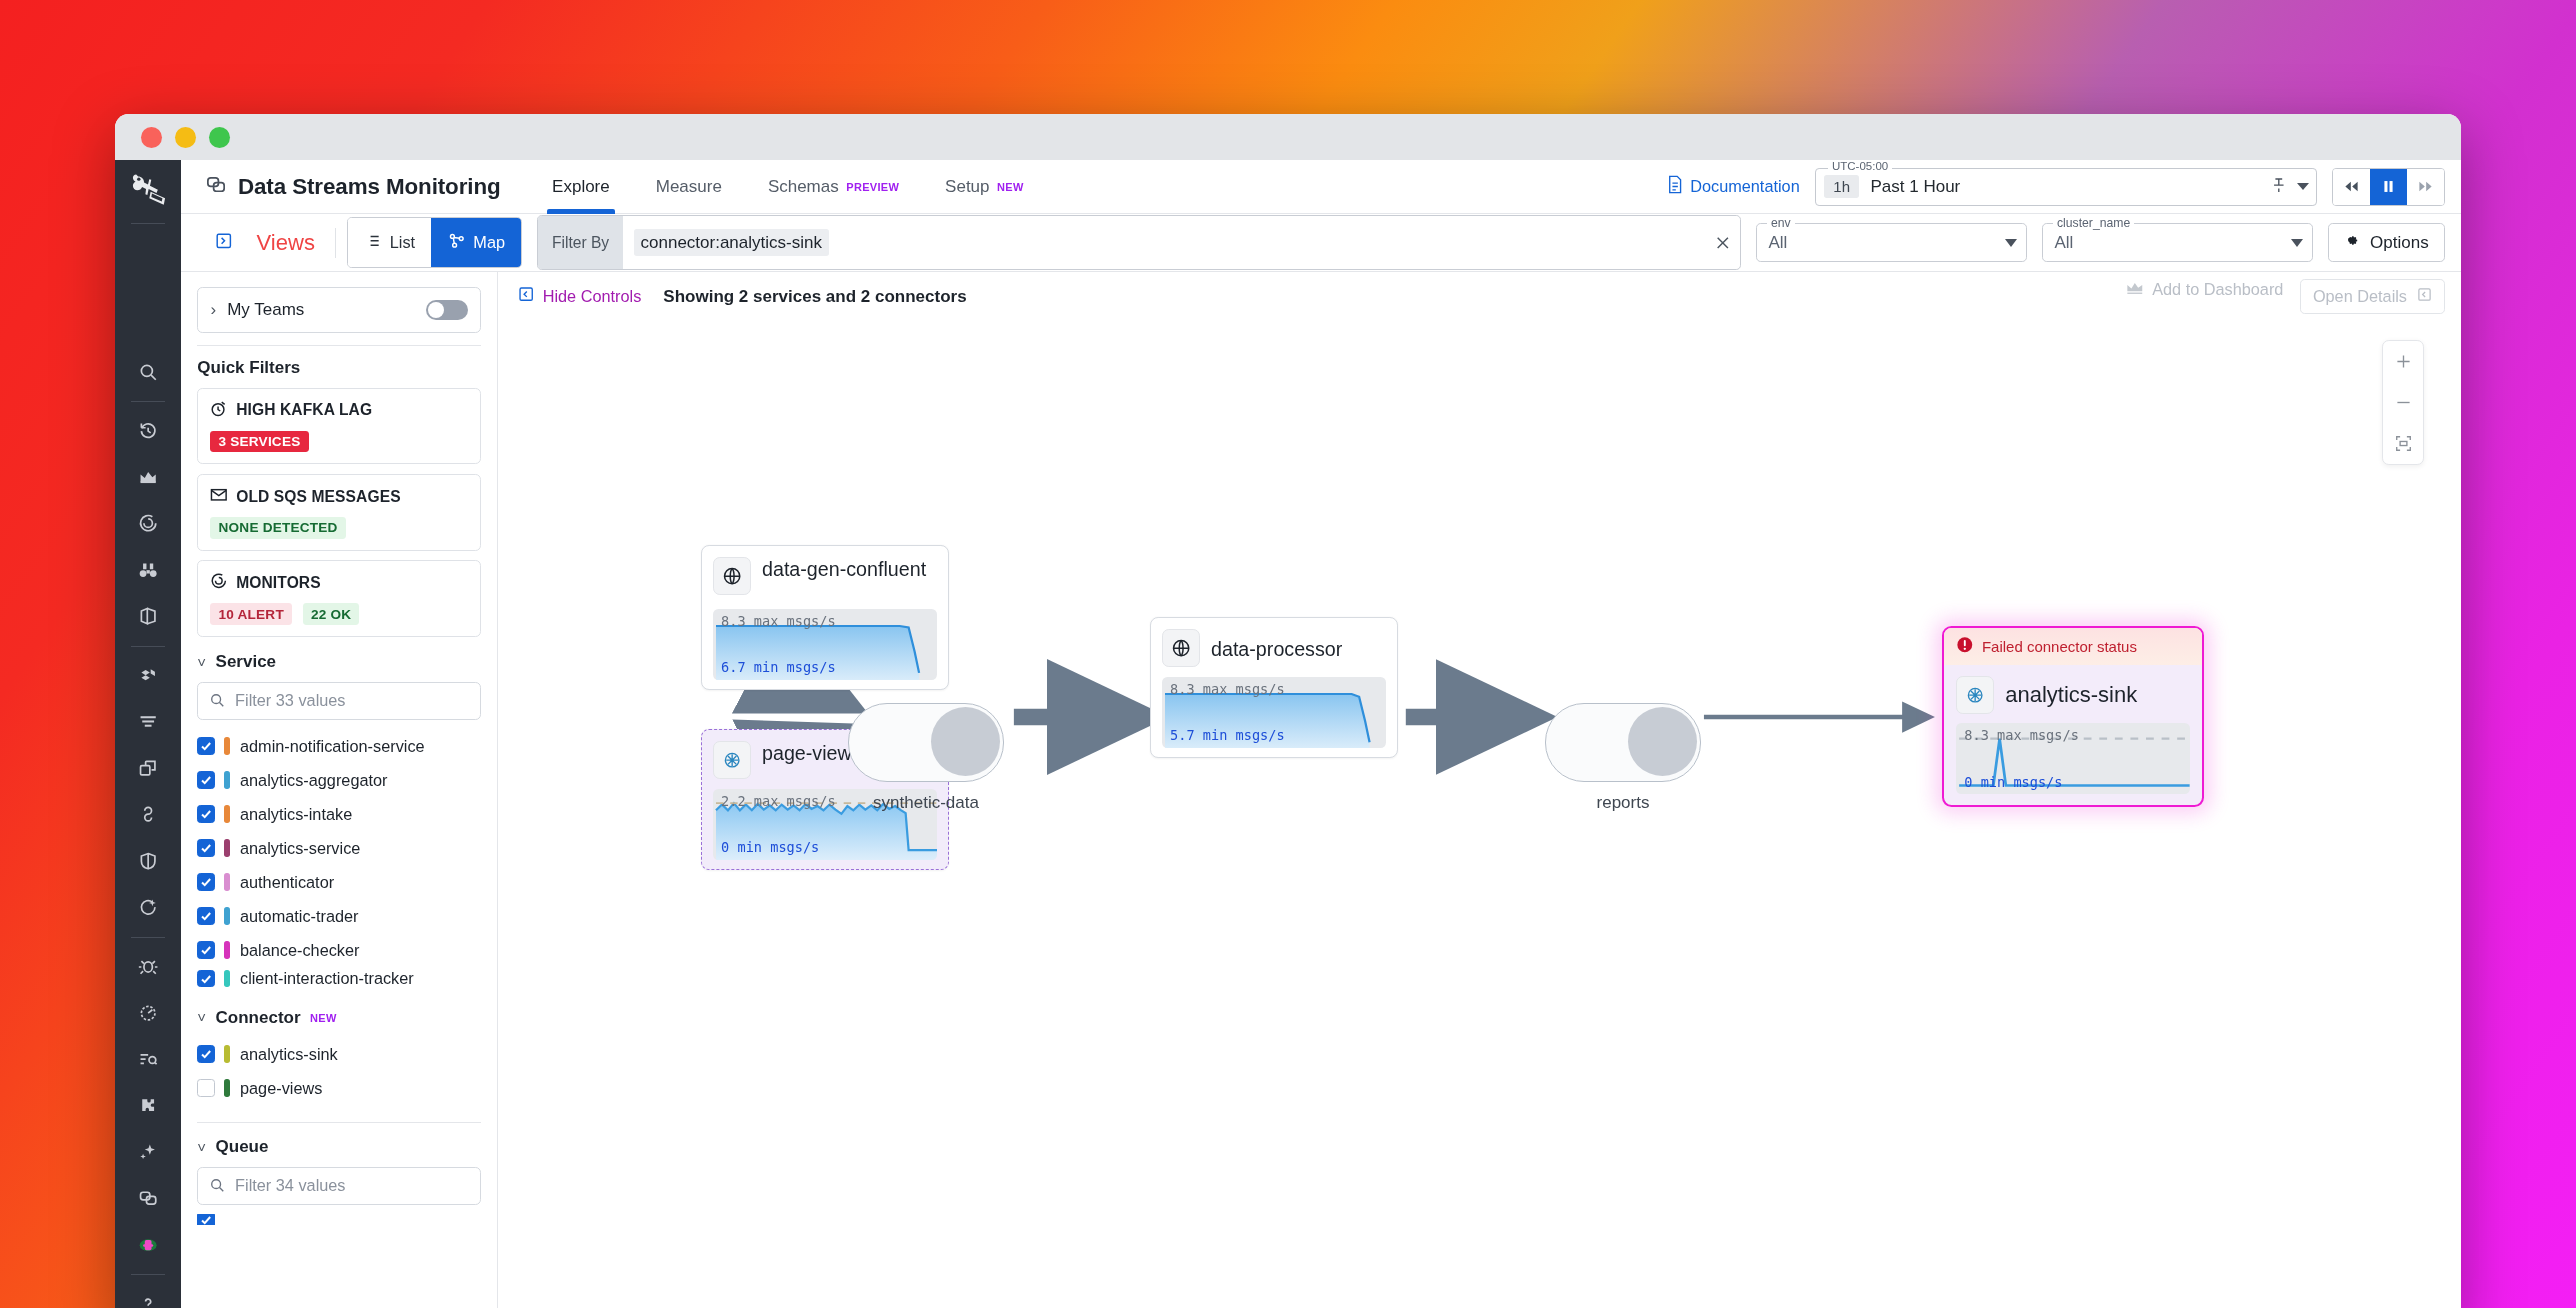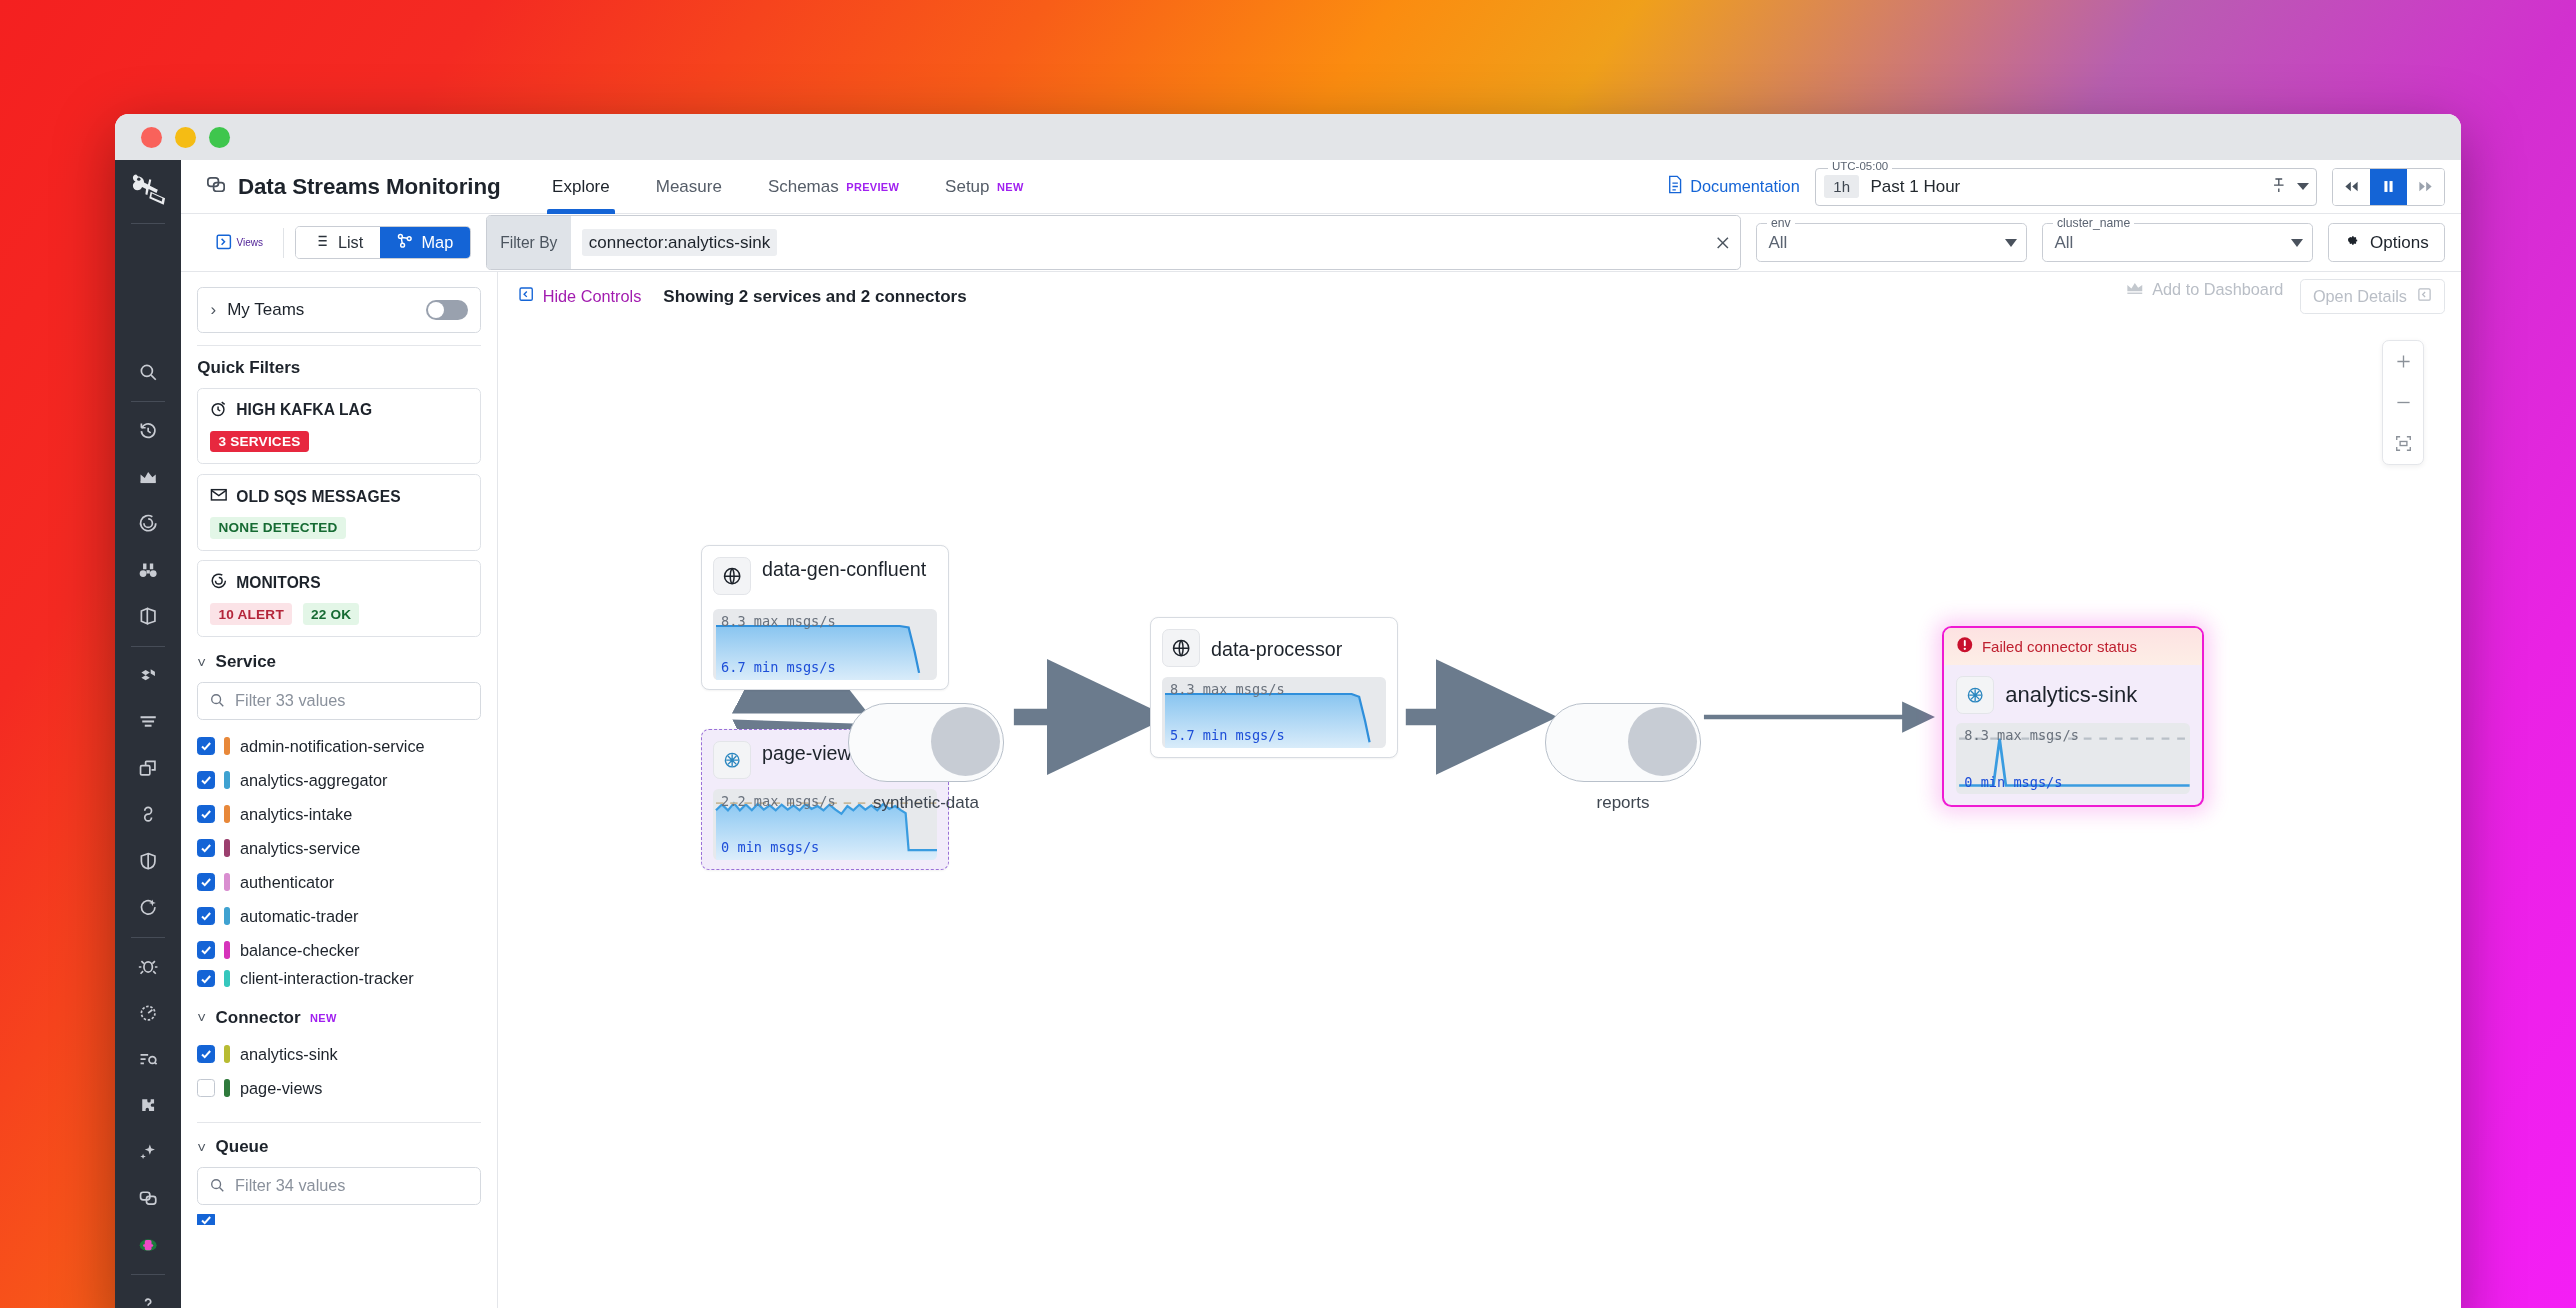--- a/index.html
+++ b/index.html
@@ -100,24 +100,24 @@
     background: #fff; color: #46505c; cursor: pointer; font-size: 14.2px;
   }
   .pb-btn.on { background: #1464d6; color: #fff; }
   .pb-btn svg { width: 15px; height: 15px; }
 
   
   #filterbar {
     height: 58px; display: flex; align-items: center; gap: 0;
     padding: 0 16.3px 0 19px; border-bottom: 0.7px solid #e4e6ea; background: #fff;
   }
-  #views-btn { display: flex; align-items: center; gap: 4px; color: #4c1d95; font-size: 10px; padding: 0 15px; cursor: pointer; }
+  #views-btn { display: flex; align-items: center; gap: 24px; color: #ef4444; font-size: 22px; padding: 0 15px; cursor: pointer; }
   #views-btn svg { width: 17.6px; height: 17.6px; }
   .vsep { width: 0.7px; height: 30px; background: #e0e3e7; margin: 0 5.4px; }
-  .lm-group { display: flex; border: 0.7px solid #c9cdd4; border-radius: 4.7px; overflow: hidden; height: 33px; margin-left: 5.4px; }
+  .lm-group { display: flex; border: 0.7px solid #c9cdd4; border-radius: 4.7px; overflow: hidden; height: 51px; margin-left: 5.4px; }
   .lm-btn { display: flex; align-items: center; gap: 8.1px; padding: 0 16.3px; font-size: 16.3px; color: #2b323b; background: #fff; cursor: pointer; }
   .lm-btn.on { background: #1464d6; color: #fff; }
   .lm-btn svg { width: 17.6px; height: 17.6px; }
 
   #filterby-wrap {
     flex: 1 1 auto; display: flex; align-items: center; height: 55px;
     border: 0.7px solid #c9cdd4; border-radius: 4.7px; margin-left: 15px; overflow: hidden; background: #fff;
   }
   #filterby-label {
     background: #dfe3e8; color: #4c555f; font-size: 15.6px;

